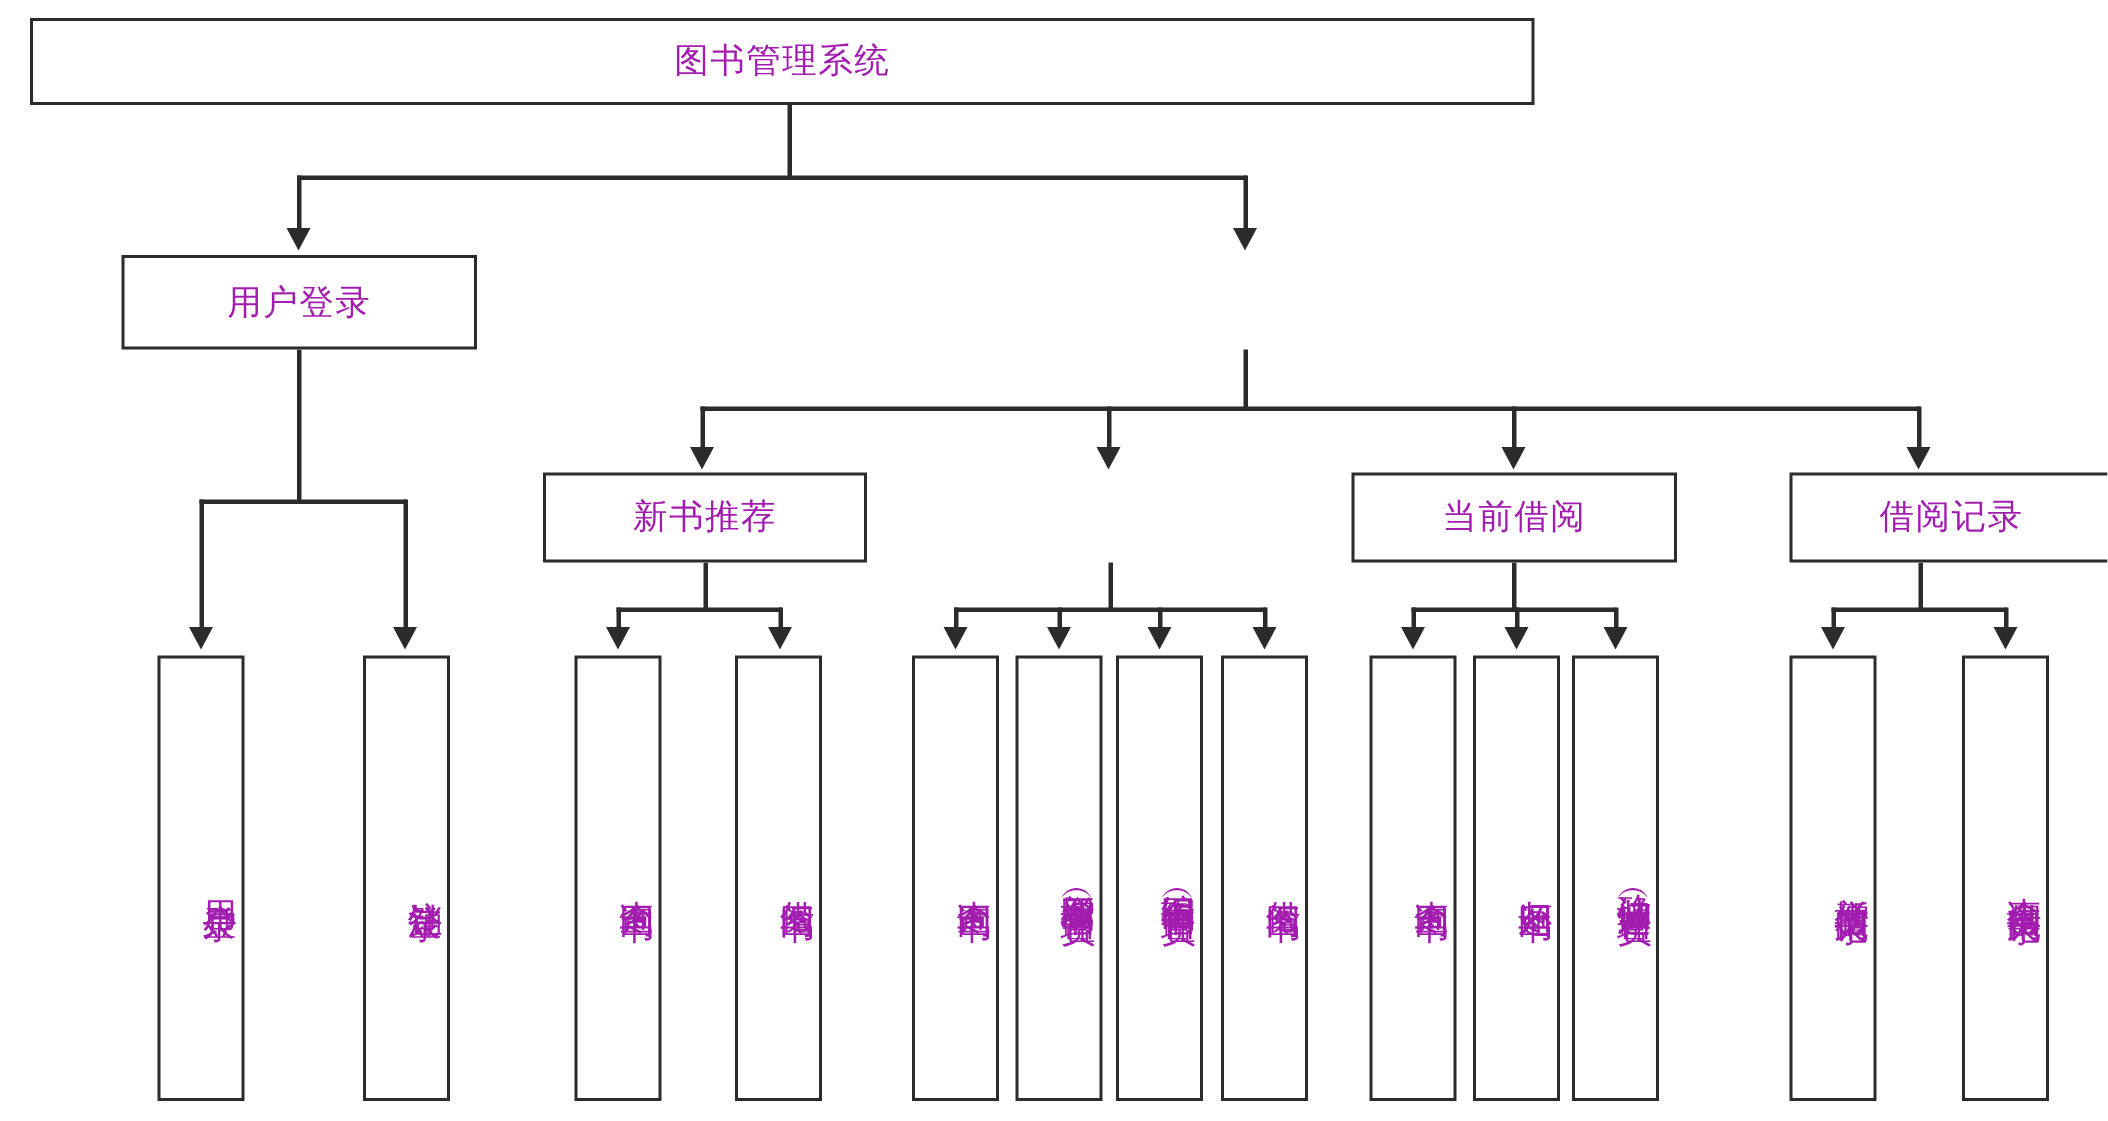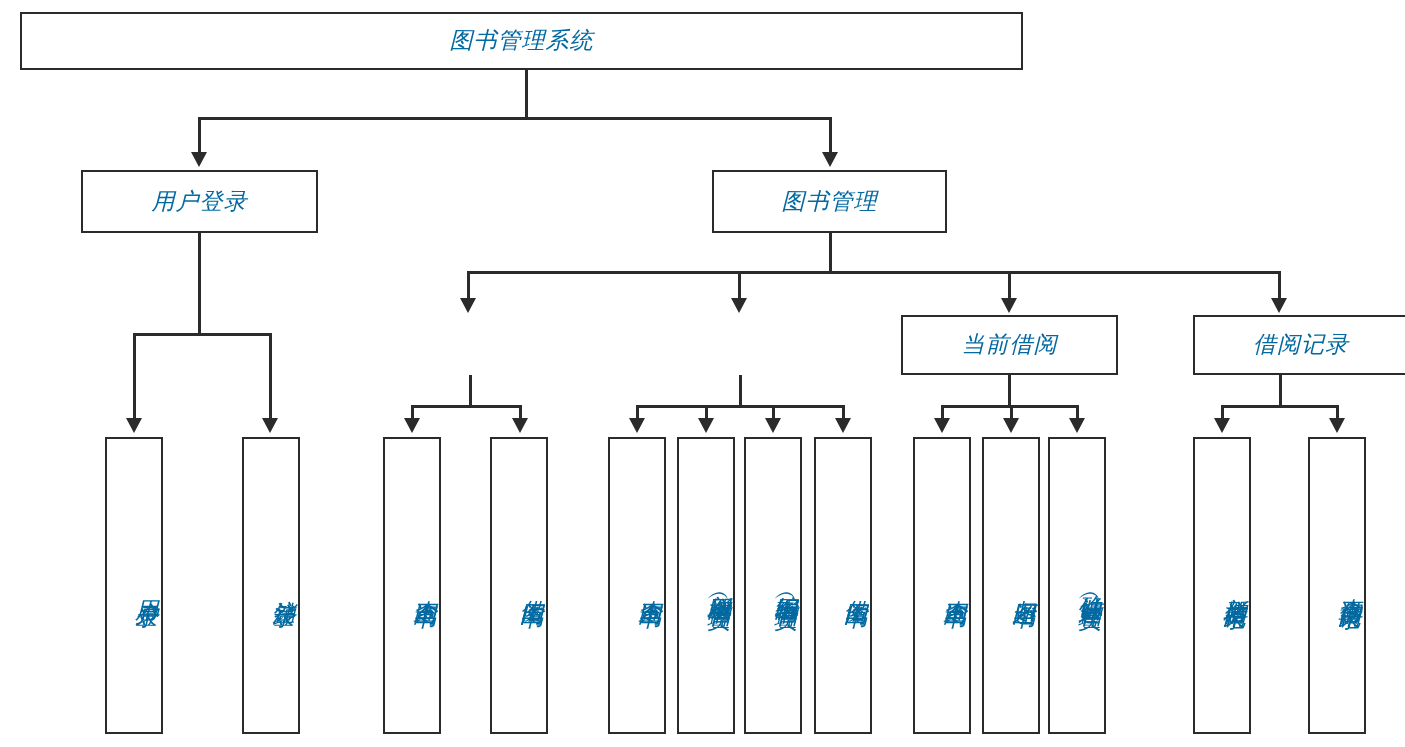--- a/index.html
+++ b/index.html
@@ -20,23 +20,22 @@
   }
   
   .node {
     position: absolute;
     box-sizing: border-box;
     border: 2.5px solid #2b2b2b;
     background: #ffffff;
     display: flex;
     align-items: center;
     justify-content: center;
-    color: #0369a1;
+    color: #a21caf;
     z-index: 3;
-    font-style: italic;
   }
   .node.horiz {
     font-size: 23px;
     letter-spacing: 1px;
     line-height: 1.2;
   }
   .node.vert {
     writing-mode: vertical-rl;
     text-orientation: upright;
     font-size: 23px;
@@ -97,42 +96,42 @@
 
   <div class="vline" style="left:198px; top:117px; height:38px;"></div>
   <div class="arrow" style="left:191px; top:152px;"></div>
   <div class="vline" style="left:829px; top:117px; height:38px;"></div>
   <div class="arrow" style="left:822px; top:152px;"></div>
 
   <div class="node horiz" style="left:81px; top:170px; width:237px; height:63px;">
     <span>用户登录</span>
   </div>
 
-  <div class="node horiz" style="left:712px; top:170px; width:235px; height:63px;">
-    <span>图书管理</span>
-  </div>
 
   <div class="vline" style="left:198px; top:233px; height:102px;"></div>
   <div class="hline" style="left:133px; top:333px; width:138px;"></div>
   <div class="vline" style="left:133px; top:333px; height:88px;"></div>
   <div class="arrow" style="left:126px; top:418px;"></div>
   <div class="vline" style="left:269px; top:333px; height:88px;"></div>
   <div class="arrow" style="left:262px; top:418px;"></div>
 
   <div class="vline" style="left:829px; top:233px; height:40px;"></div>
   <div class="hline" style="left:467px; top:271px; width:813px;"></div>
   <div class="vline" style="left:467px; top:271px; height:30px;"></div>
   <div class="arrow" style="left:460px; top:298px;"></div>
   <div class="vline" style="left:738px; top:271px; height:30px;"></div>
   <div class="arrow" style="left:731px; top:298px;"></div>
   <div class="vline" style="left:1008px; top:271px; height:30px;"></div>
   <div class="arrow" style="left:1001px; top:298px;"></div>
   <div class="vline" style="left:1278px; top:271px; height:30px;"></div>
   <div class="arrow" style="left:1271px; top:298px;"></div>
 
+  <div class="node horiz" style="left:362px; top:315px; width:216px; height:60px;">
+    <span>新书推荐</span>
+  </div>
   <div class="node horiz" style="left:901px; top:315px; width:217px; height:60px;">
     <span>当前借阅</span>
   </div>
   <div class="node horiz" style="left:1172px; top:315px; width:216px; height:60px;margin-left:21px;">
     <span>借阅记录</span>
   </div>
 
   <div class="vline" style="left:469px; top:375px; height:32px;"></div>
   <div class="hline" style="left:411px; top:405px; width:110px;"></div>
   <div class="vline" style="left:411px; top:405px; height:16px;"></div>

